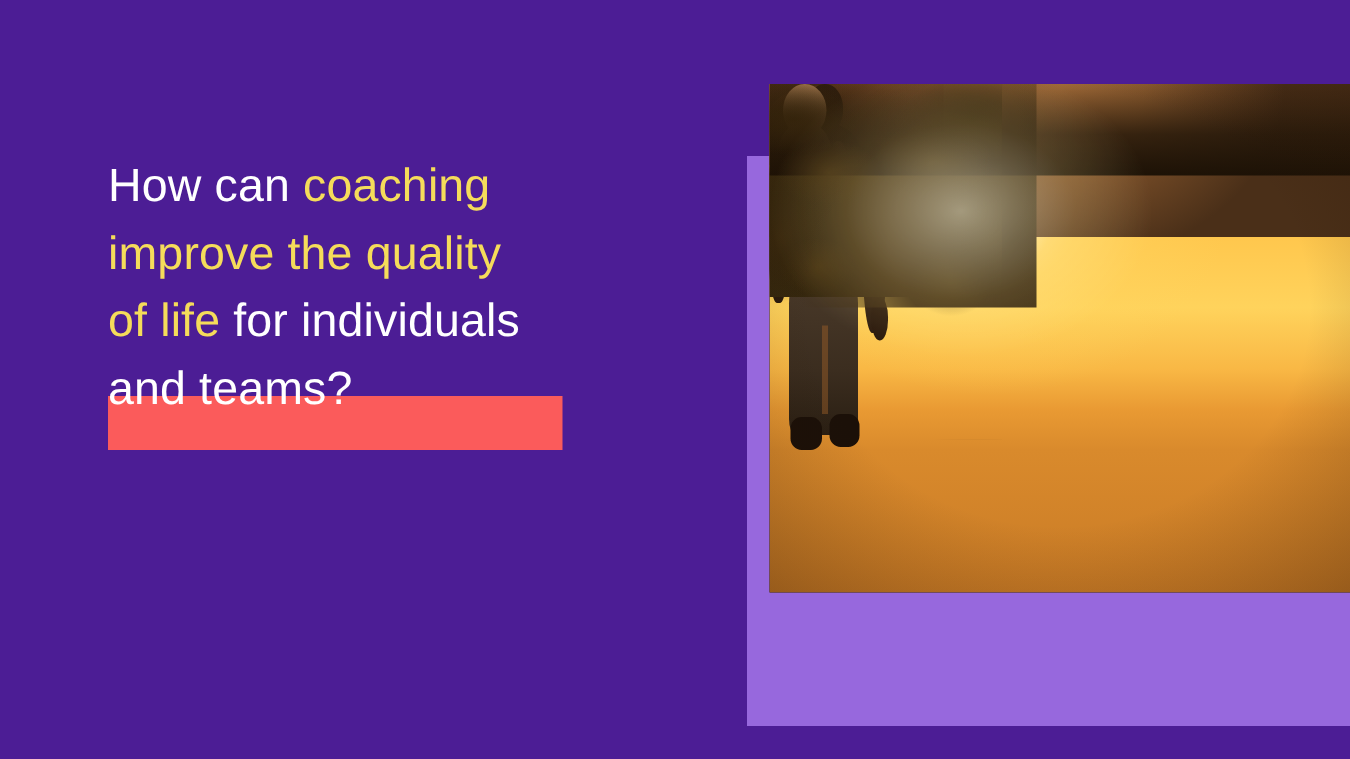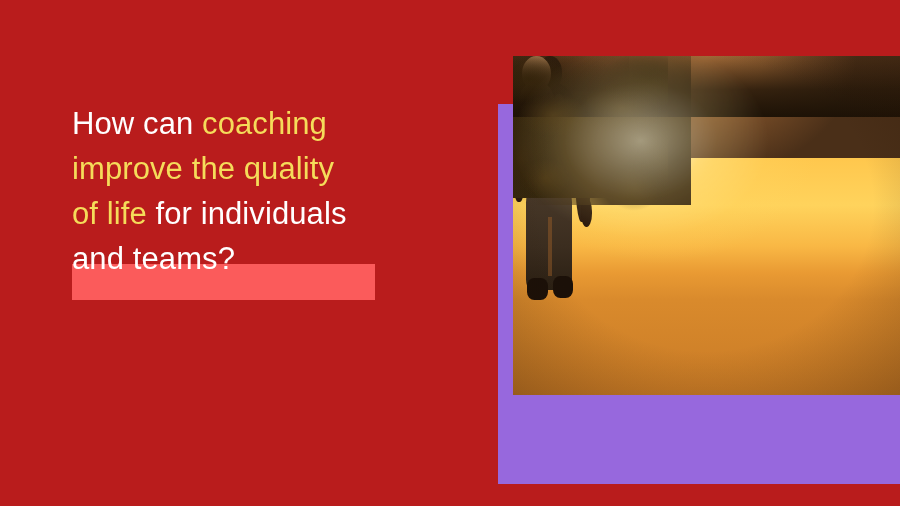--- a/index.html
+++ b/index.html
@@ -226,21 +226,21 @@
     letter-spacing: .1px;
     color: #ffffff;
     white-space: pre-wrap;
   }
   #headline .hl-accent { color: #f5dc5a; }
   #headline .line { display: block; }
 </style>
 </head>
 <body>
 
-<div id="slide" style="background: #b91c1c;">
+<div id="slide" style="background: #4c1d95;">
 
   <div id="accent-panel" style="background: rgb(151, 104, 221);"></div>
 
   <div id="photo" aria-label="Silhouette of an adult and a child walking hand in hand along a dirt path beside a lake at sunset, framed by overhanging tree branches">
     <div class="layer sky"></div>
     <div class="layer shoreline"></div>
     <div class="layer skyline"></div>
     <div class="layer water"></div>
     <div class="layer bank"></div>
     <div class="layer path"></div>

